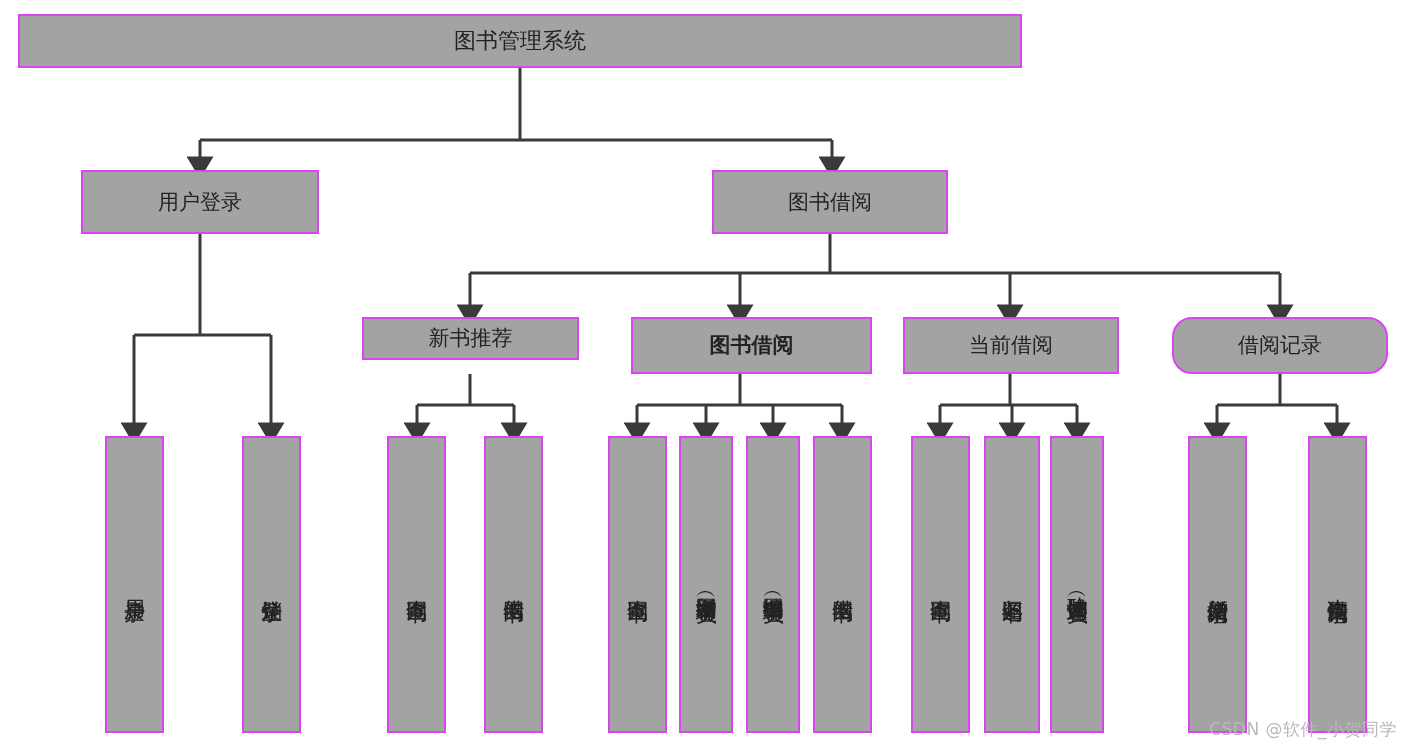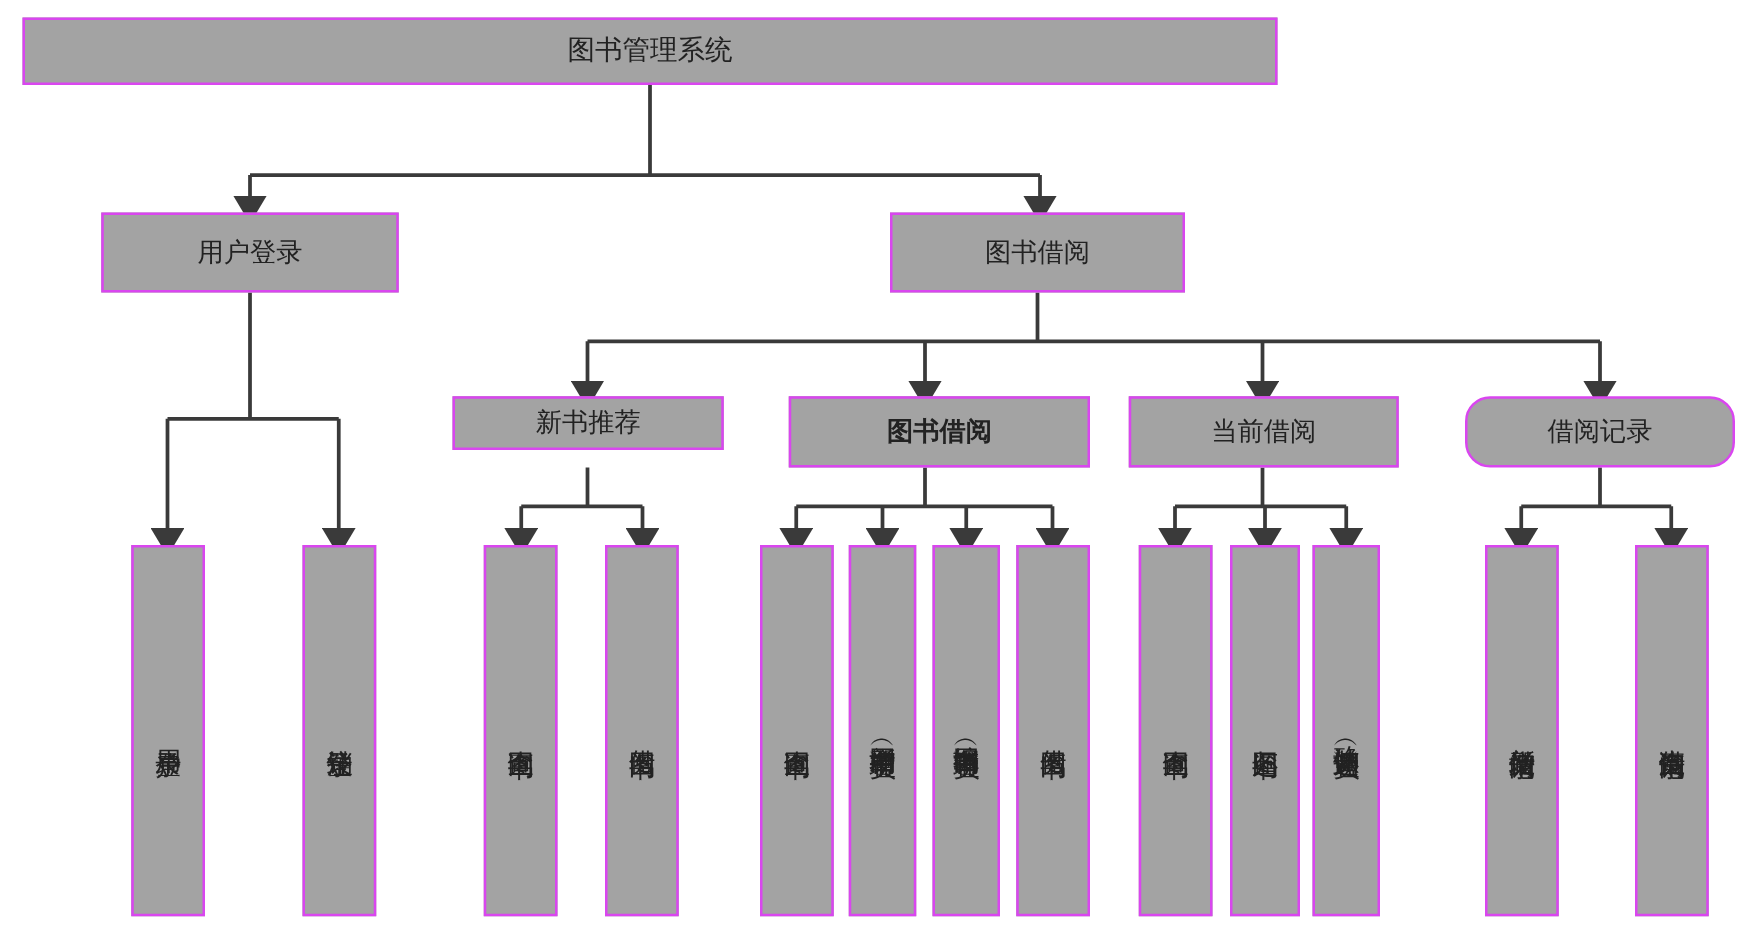--- a/index.html
+++ b/index.html
@@ -188,13 +188,14 @@
   <div class="node leaf" style="left: 1050px; top: 436px; width: 54px; height: 297px;">
     <span class="node-label">确认归还（管理员）</span>
   </div>
   <div class="node leaf" style="left: 1188px; top: 436px; width: 59px; height: 297px;">
     <span class="node-label">新增借阅记录</span>
   </div>
   <div class="node leaf" style="left: 1308px; top: 436px; width: 59px; height: 297px;">
     <span class="node-label">查询借阅记录</span>
   </div>
 
+  <div id="watermark">CSDN @软件_小贺同学</div>
 </div>
 
 </body></html>

